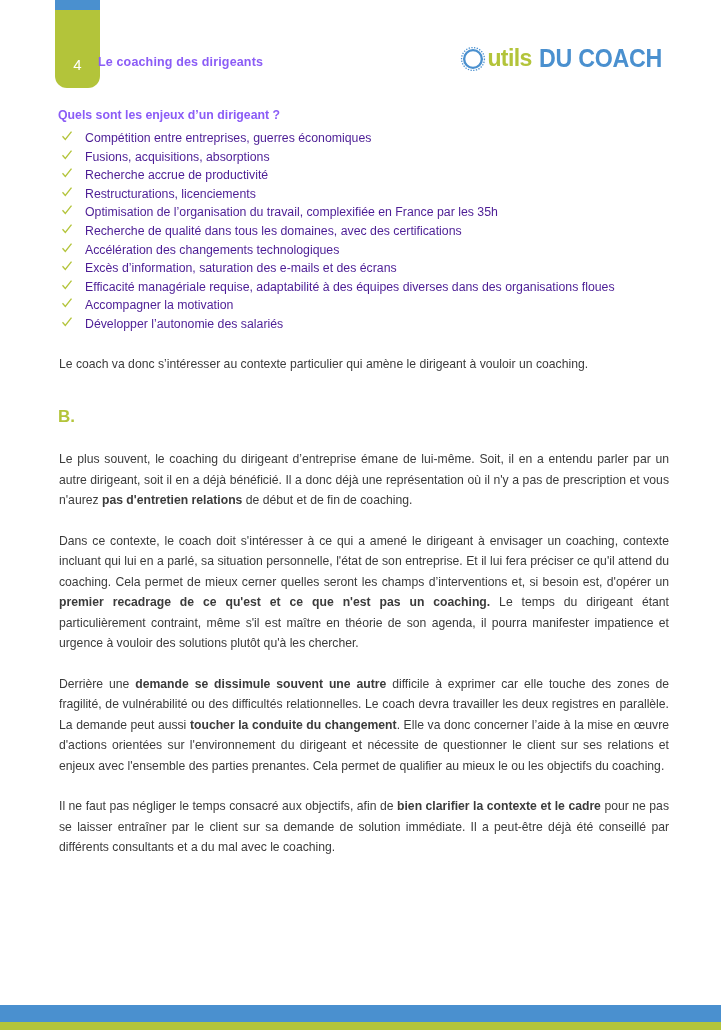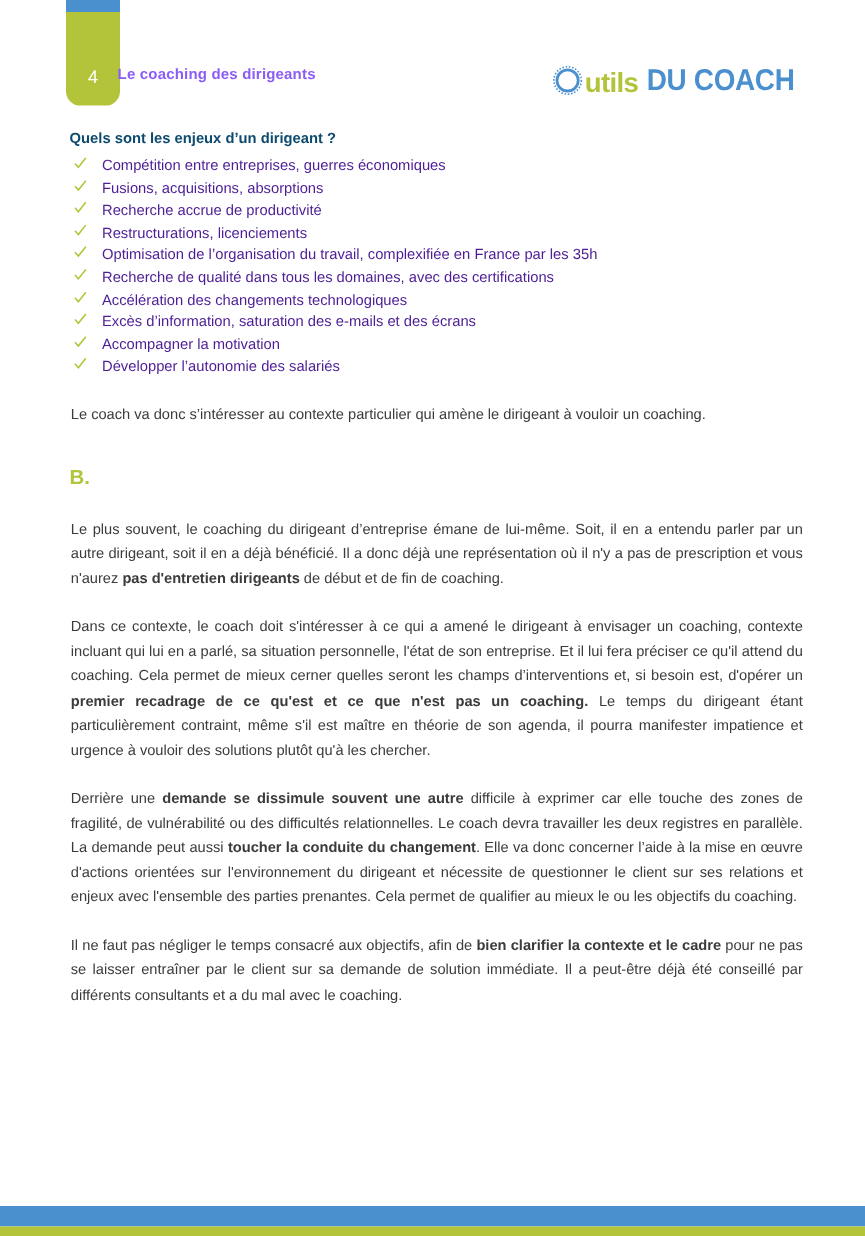--- a/index.html
+++ b/index.html
@@ -64,21 +64,21 @@
     font-weight: bold;
     color: #8b5cf6;
     letter-spacing: 0.15px;
   }
 
   .logo {
     position: absolute;
     right: 50px;
     top: 46px;
     display: flex;
-    align-items: flex-end;
+    align-items: flex-start;
     height: 34px;
   }
   .logo-gear {
     display: block;
     width: 26px;
     height: 26px;
     margin-right: 1px;
   }
   .logo-outils {
     font-size: 23px;
@@ -102,21 +102,21 @@
 
   
   .content {
     position: absolute;
     left: 58px;
     top: 108px;
     width: 612px;
   }
 
   .list-heading {
-    color: #0c4a6e;
+    color: #8b5cf6;
     font-weight: bold;
     font-size: 12.3px;
     margin: 0 0 7px 0;
   }
 
   ul.check-list {
     list-style: none;
     margin: 0;
     padding: 0;
   }
@@ -283,41 +283,49 @@
           </svg>
       </span>
       <span>Excès d’information, saturation des e-mails et des écrans</span>
     </li>
     <li>
       <span class="check-icon">
         <svg viewBox="0 0 12 12" width="12" height="12">
             <path d="M1.5 6.2 L4.3 9.4 L10.5 1.6" fill="none" stroke="#b3c43a" stroke-width="1.3"></path>
           </svg>
       </span>
+      <span>Efficacité managériale requise, adaptabilité à des équipes diverses dans des organisations floues</span>
+    </li>
+    <li>
+      <span class="check-icon">
+        <svg viewBox="0 0 12 12" width="12" height="12">
+            <path d="M1.5 6.2 L4.3 9.4 L10.5 1.6" fill="none" stroke="#b3c43a" stroke-width="1.3"></path>
+          </svg>
+      </span>
       <span>Accompagner la motivation</span>
     </li>
     <li>
       <span class="check-icon">
         <svg viewBox="0 0 12 12" width="12" height="12">
             <path d="M1.5 6.2 L4.3 9.4 L10.5 1.6" fill="none" stroke="#b3c43a" stroke-width="1.3"></path>
           </svg>
       </span>
       <span>Développer l’autonomie des salariés</span>
     </li>
   </ul>
 
   <p class="body-text intro-line">Le coach va donc s’intéresser au contexte particulier qui amène le dirigeant à vouloir un coaching.</p>
 
   <h2 class="section-heading">
     <span class="section-letter">B.</span>
   </h2>
 
   <div class="para-block">
 
-    <p class="body-text"><span>Le plus souvent, le coaching du dirigeant d’entreprise émane de lui-même. Soit, il en a entendu parler par un autre dirigeant, soit il en a déjà bénéficié. Il a donc déjà une représentation où il n'y a pas de prescription et vous n'aurez </span><b>pas d'entretien dirigeants</b><span> de début et de fin de coaching.</span></p>
+    <p class="body-text"><span>Le plus souvent, le coaching du dirigeant d’entreprise émane de lui-même. Soit, il en a entendu parler par un autre dirigeant, soit il en a déjà bénéficié. Il a donc déjà une représentation où il n'y a pas de prescription et vous n'aurez </span><b>pas d'entretien relations</b><span> de début et de fin de coaching.</span></p>
 
     <p class="body-text"><span>Dans ce contexte, le coach doit s'intéresser à ce qui a amené le dirigeant à envisager un coaching, contexte incluant qui lui en a parlé, sa situation personnelle, l'état de son entreprise. Et il lui fera préciser ce qu'il attend du coaching. Cela permet de mieux cerner quelles seront les champs d’interventions et, si besoin est, d'opérer un </span><b>premier recadrage de ce qu'est et ce que n'est pas un coaching.</b><span> Le temps du dirigeant étant particulièrement contraint, même s'il est maître en théorie de son agenda, il pourra manifester impatience et urgence à vouloir des solutions plutôt qu'à les chercher.</span></p>
 
     <p class="body-text"><span>Derrière une </span><b>demande se dissimule souvent une autre</b><span> difficile à exprimer car elle touche des zones de fragilité, de vulnérabilité ou des difficultés relationnelles. Le coach devra travailler les deux registres en parallèle. La demande peut aussi </span><b>toucher la conduite du changement</b><span>. Elle va donc concerner l’aide à la mise en œuvre d'actions orientées sur l'environnement du dirigeant et nécessite de questionner le client sur ses relations et enjeux avec l'ensemble des parties prenantes. Cela permet de qualifier au mieux le ou les objectifs du coaching.</span></p>
 
     <p class="body-text"><span>Il ne faut pas négliger le temps consacré aux objectifs, afin de </span><b>bien clarifier la contexte et le cadre</b><span> pour ne pas se laisser entraîner par le client sur sa demande de solution immédiate. Il a peut-être déjà été conseillé par différents consultants et a du mal avec le coaching.</span></p>
 
   </div>
 
 </div>

